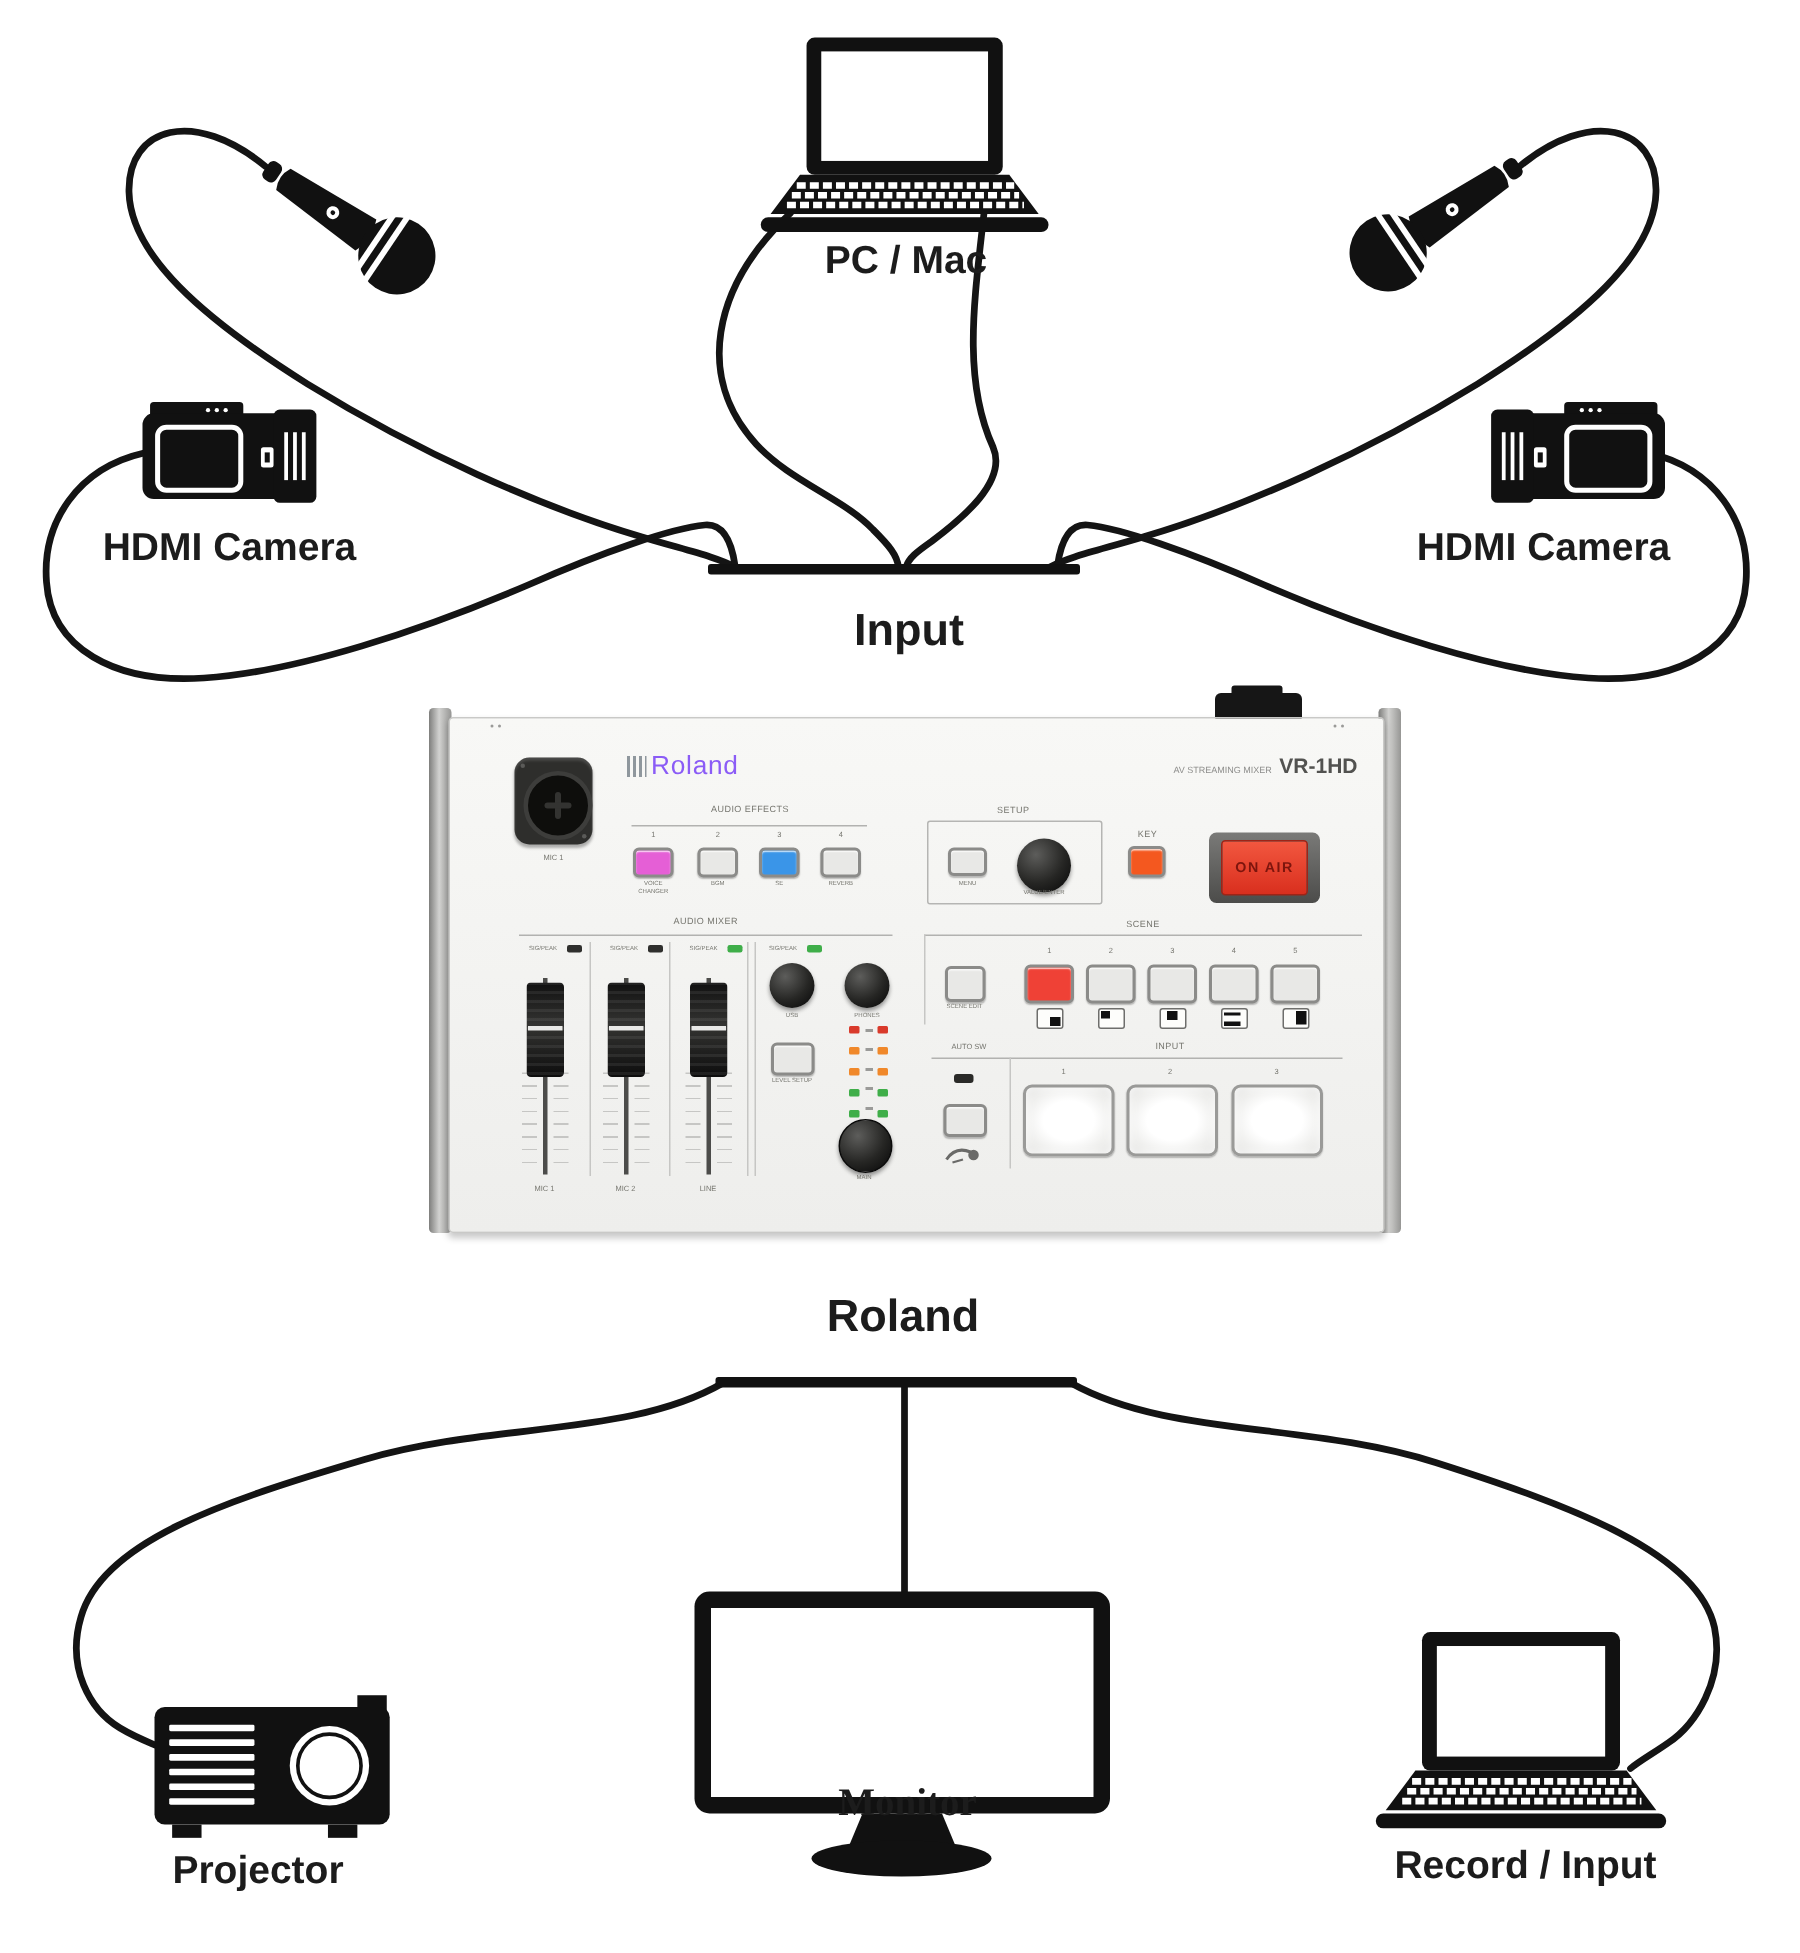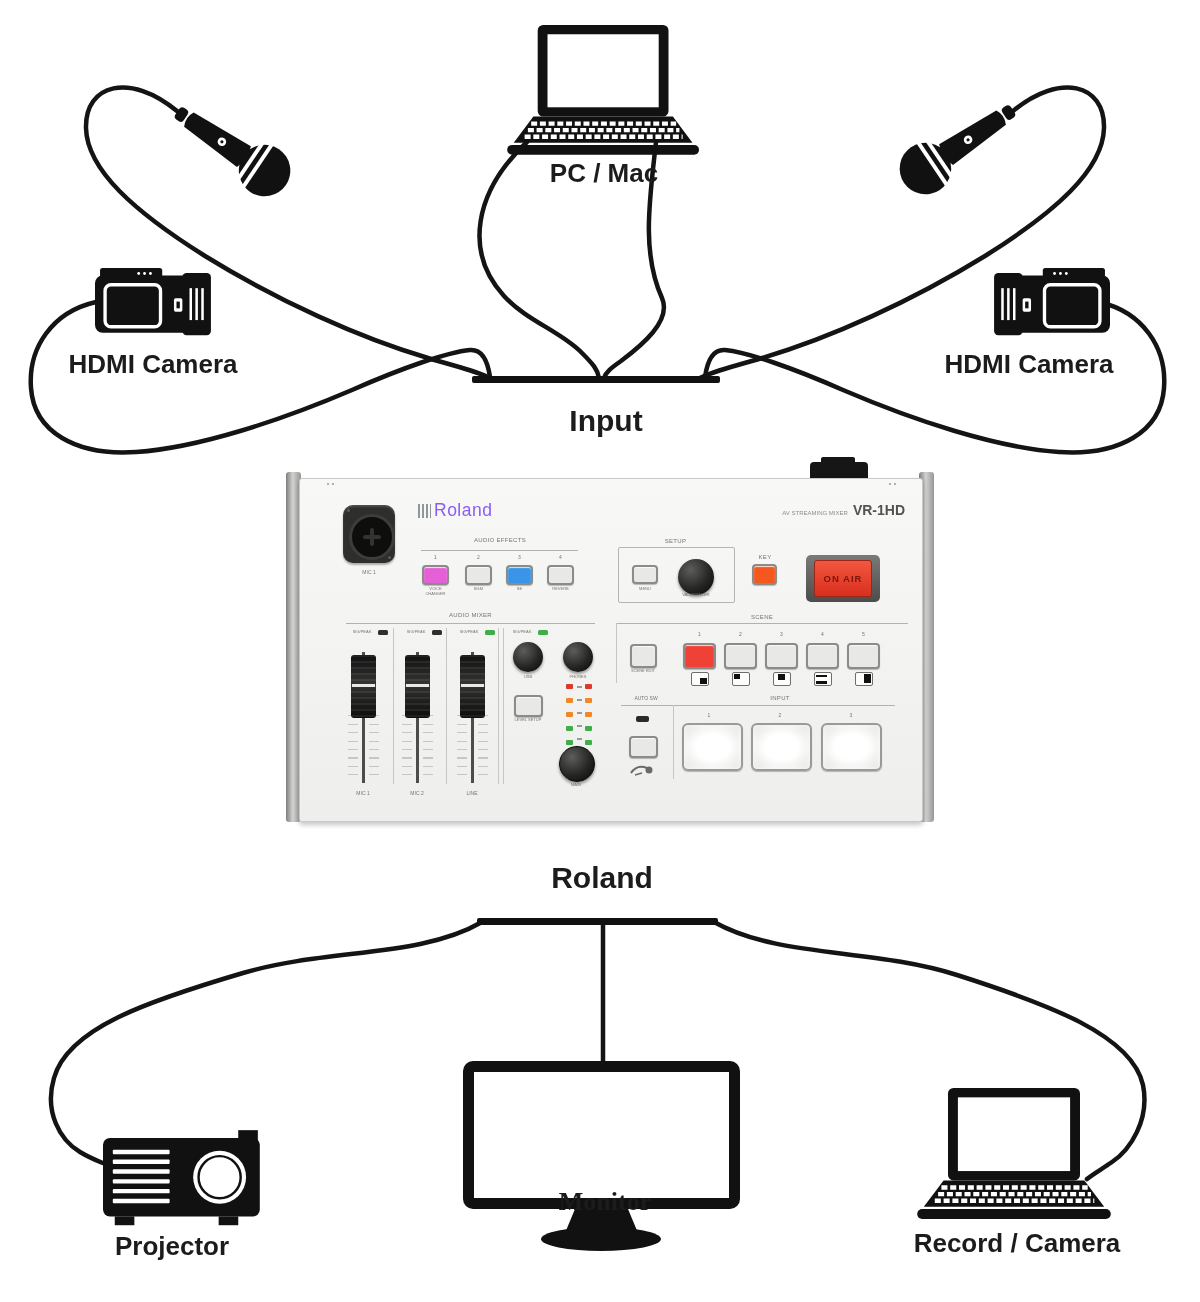--- a/index.html
+++ b/index.html
@@ -145,21 +145,21 @@
     <use href="#laptop" transform="translate(915,1088) scale(1.1)"></use>
   </svg>
 
   <div class="dev-label" style="left:604px;top:158px;">PC / Mac</div>
   <div class="dev-label" style="left:153px;top:349px;">HDMI Camera</div>
   <div class="dev-label" style="left:1029px;top:349px;">HDMI Camera</div>
   <div class="dev-label big-label" style="left:606px;top:404px;">Input</div>
   <div class="dev-label big-label" style="left:602px;top:861px;">Roland</div>
   <div class="dev-label" style="left:172px;top:1231px;">Projector</div>
   <div class="dev-label" style="left:605px;top:1187px;font-family:Liberation Serif, serif;">Monitor</div>
-  <div class="dev-label" style="left:1017px;top:1228px;">Record / Camera</div>
+  <div class="dev-label" style="left:1017px;top:1228px;">Record / Input</div>
 
   <div class="mixer">
     <div class="a" style="left:525px;top:2px;width:58px;height:18px;background:#161616;border-radius:4px 4px 2px 2px;"></div>
     <div class="a" style="left:536px;top:-3px;width:34px;height:7px;background:#161616;border-radius:2px;"></div>
     <div class="rail" style="left:1px;"></div>
     <div class="rail" style="left:634px;"></div>
     <div class="mbody"></div>
 
     <div class="screw" style="left:42px;top:23px;"></div>
       <div class="screw" style="left:47px;top:23px;"></div>

